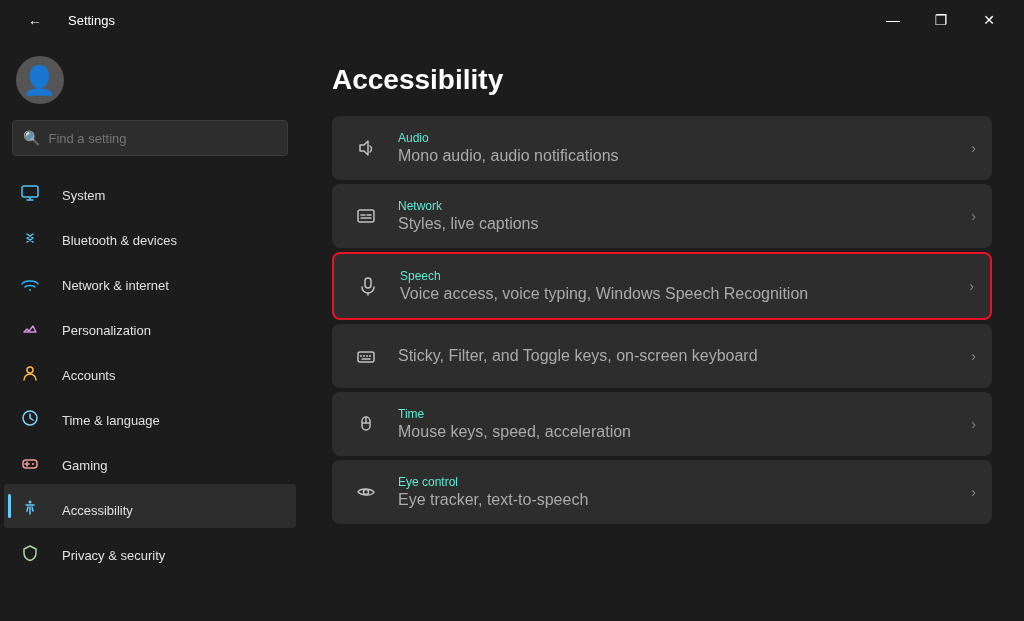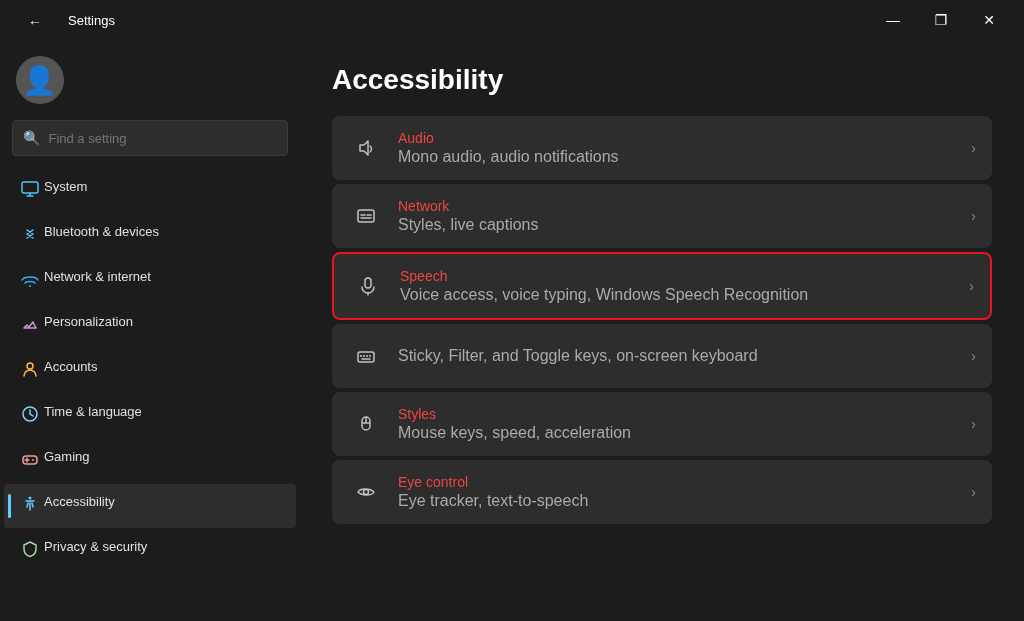--- a/index.html
+++ b/index.html
@@ -120,23 +120,23 @@
     }
     .search-icon-svg {
       color: #aaa;
       font-size: 14px;
       flex-shrink: 0;
     }
 
     
     .nav-item {
       display: flex;
-      align-items: flex-start;
+      align-items: flex-end;
       padding: 10px 16px;
-      gap: 4px;
+      gap: 22px;
       cursor: pointer;
       border-radius: 4px;
       margin: 1px 4px;
       min-height: 44px;
     }
     .nav-item.active { background: #2d2d2d; }
     .nav-icon {
       width: 20px;
       height: 20px;
       display: flex;
@@ -201,23 +201,23 @@
       justify-content: center;
       flex-shrink: 0;
       font-size: 20px;
       color: #c0c0c0;
     }
     .setting-card-text {
       flex: 1;
       margin-left: 14px;
     }
     .setting-card-title {
-      font-size: 14px;
+      font-size: 12px;
       font-weight: 500;
-      color: #ef4444;
+      color: #5eead4;
       margin-bottom: 2px;
     }
     .setting-card-desc {
       font-size: 16px;
       color: #aaaaaa;
     }
     .setting-card-chevron {
       font-size: 14px;
       color: #888;
       flex-shrink: 0;
@@ -418,21 +418,21 @@
         </div>
         <div class="setting-card">
           <div class="setting-card-icon svg-icon">
             <svg viewBox="0 0 20 20" fill="none" xmlns="http://www.w3.org/2000/svg">
               <rect x="6" y="3" width="8" height="13" rx="4" stroke="#c0c0c0" stroke-width="1.5"></rect>
               <line x1="10" y1="3" x2="10" y2="9" stroke="#c0c0c0" stroke-width="1.5"></line>
               <line x1="6" y1="9" x2="14" y2="9" stroke="#c0c0c0" stroke-width="1.5"></line>
             </svg>
           </div>
           <div class="setting-card-text">
-            <div class="setting-card-title">Styles</div>
+            <div class="setting-card-title">Time</div>
             <div class="setting-card-desc">Mouse keys, speed, acceleration</div>
           </div>
           <span class="setting-card-chevron">›</span>
         </div>
         <div class="setting-card">
           <div class="setting-card-icon svg-icon">
             <svg viewBox="0 0 20 20" fill="none" xmlns="http://www.w3.org/2000/svg">
               <path d="M2 10c2-4 12-4 16 0-2 4-12 4-16 0z" stroke="#c0c0c0" stroke-width="1.5" stroke-linejoin="round"></path>
               <circle cx="10" cy="10" r="2.5" stroke="#c0c0c0" stroke-width="1.5"></circle>
             </svg>

